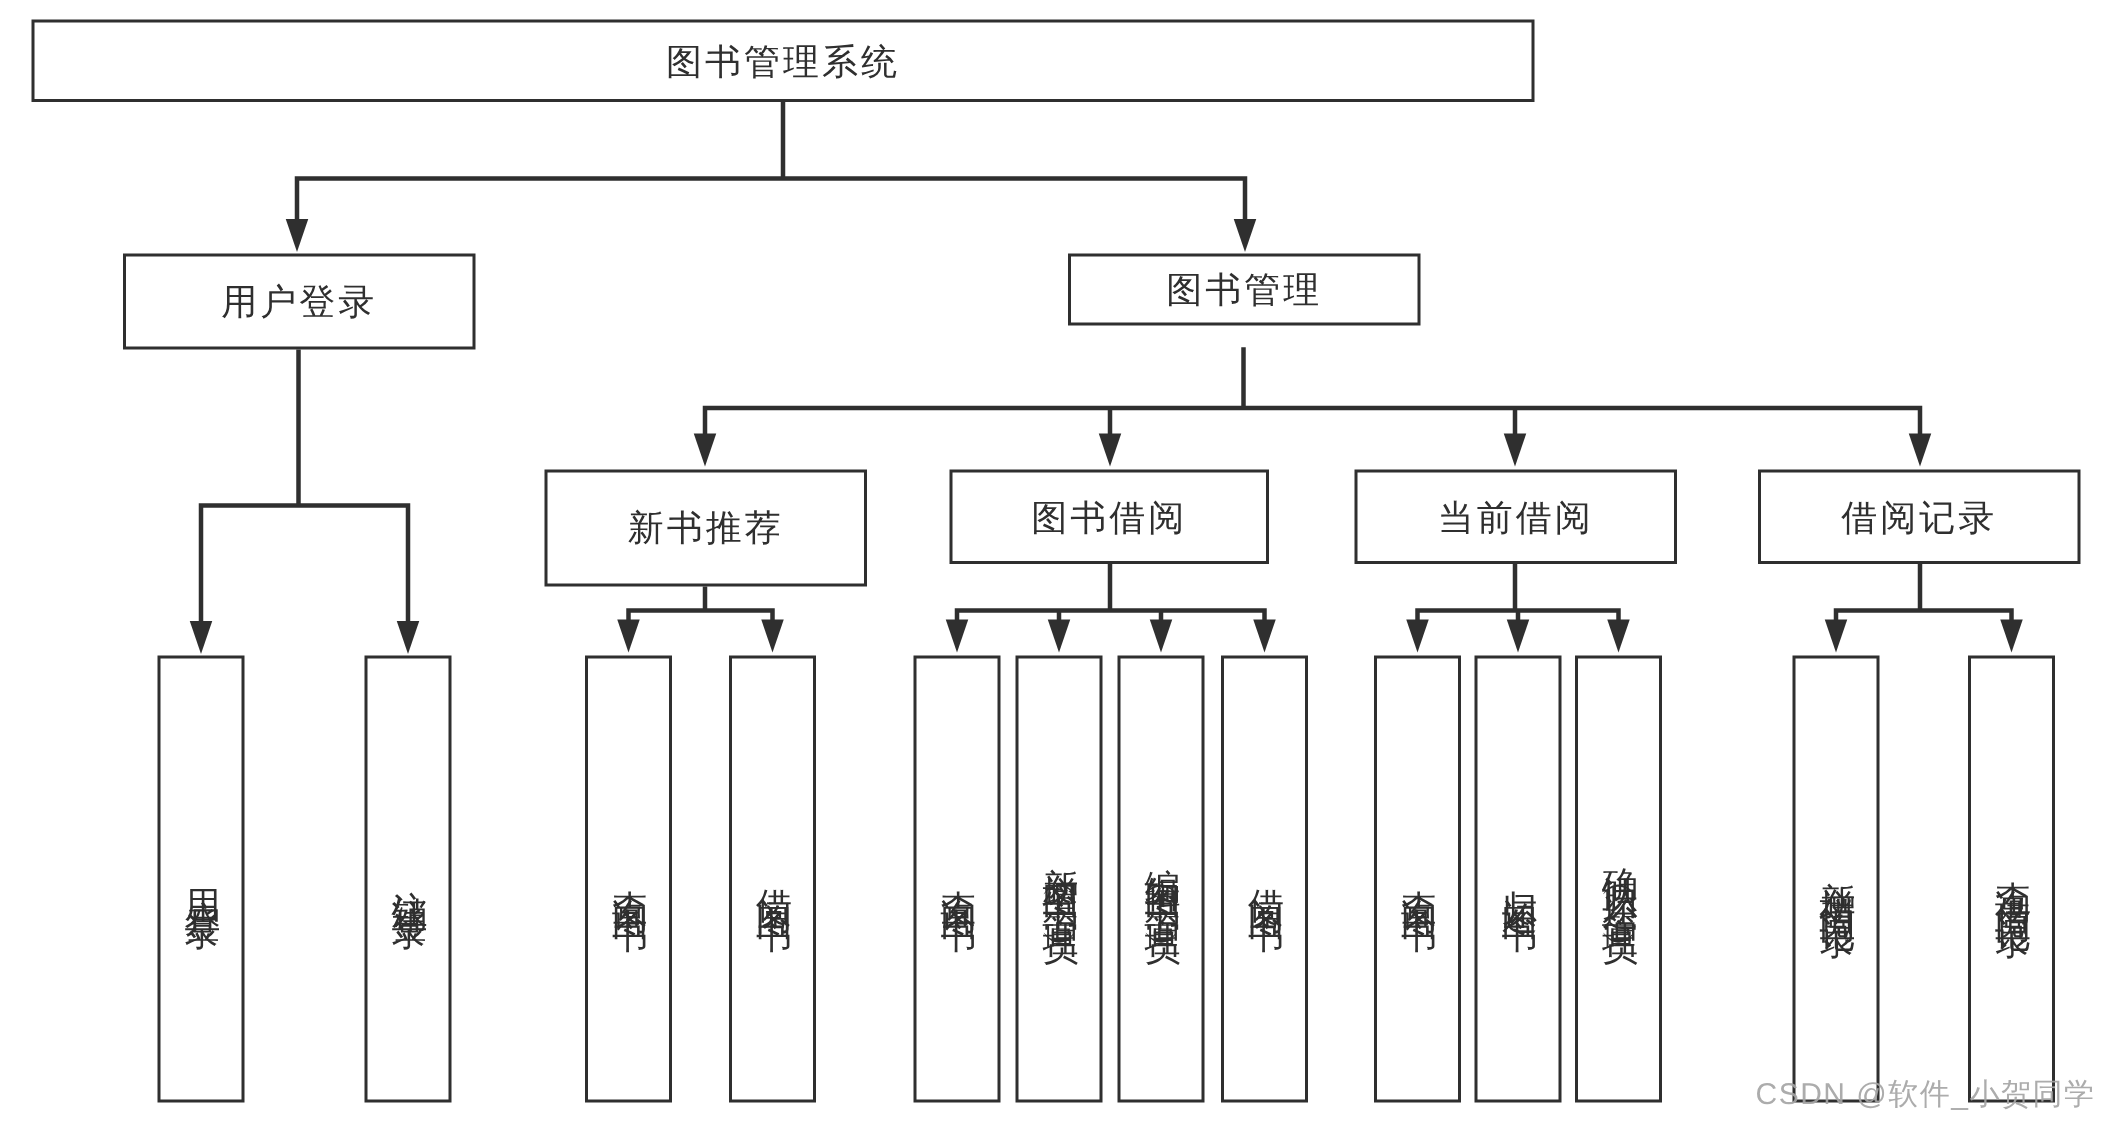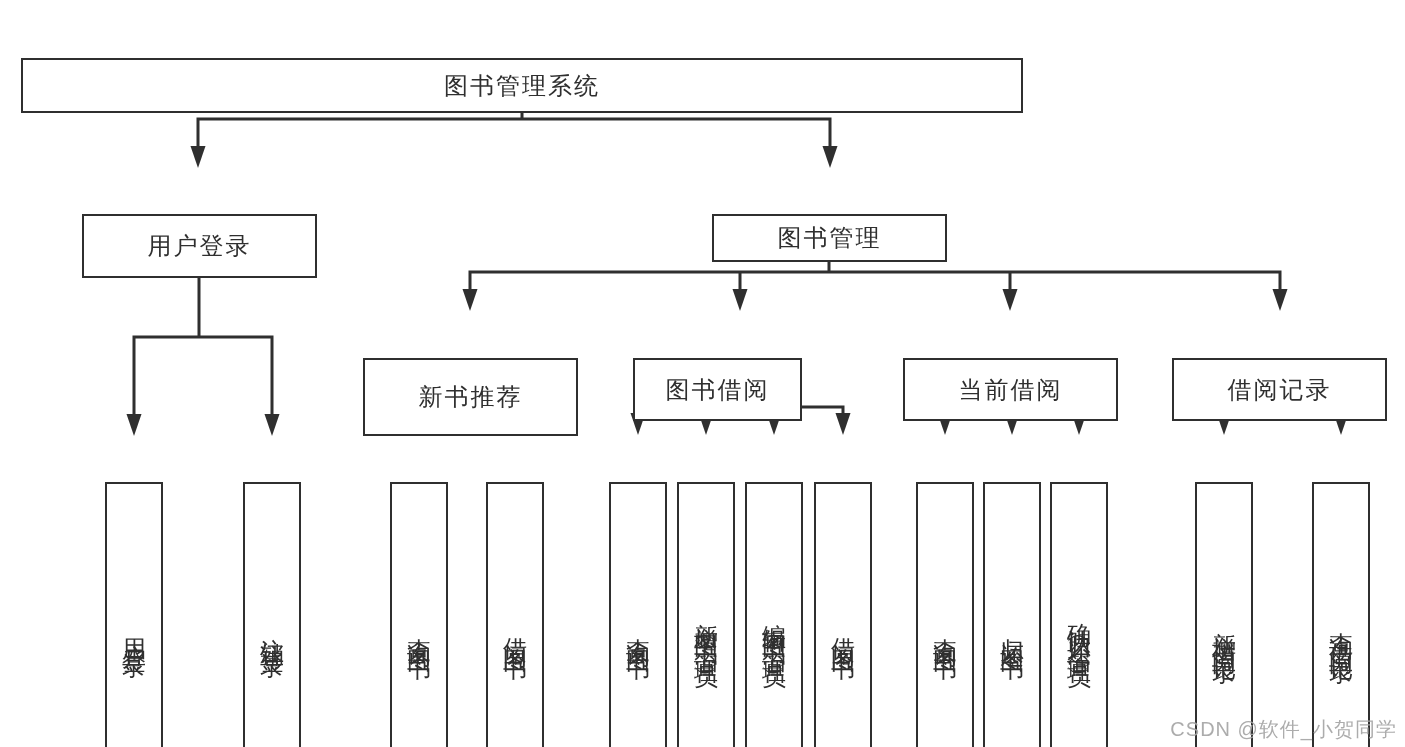--- a/index.html
+++ b/index.html
@@ -27,21 +27,20 @@
     border: 2.5px solid #2f2f2f;
     background: #ffffff;
     color: #2f2f2f;
     display: flex;
     align-items: center;
     justify-content: center;
     z-index: 2;
     font-size: 24px;
     letter-spacing: 2px;
     white-space: nowrap;
-    margin-top: 45px;
   }
   .node.h-box {
     text-align: center;
   }
   .node.leaf {
     writing-mode: vertical-lr;
     text-orientation: mixed;
     letter-spacing: 6px;
     white-space: normal;
     line-height: 1;
@@ -96,21 +95,21 @@
       <polygon points="1333.5,413 1348.5,413 1341,435"></polygon>
     </g>
   </svg>
 
   <div class="node h-box" style="left:21px; top:13px; width:1002px; height:55px;">图书管理系统</div>
 
   <div class="node h-box" style="left:82px; top:169px; width:235px; height:64px;">用户登录</div>
   <div class="node h-box" style="left:712px; top:169px; width:235px; height:48px;">图书管理</div>
 
   <div class="node h-box" style="left:363px; top:313px; width:215px; height:78px;">新书推荐</div>
-  <div class="node h-box" style="left:633px; top:313px; width:169px; height:63px;">图书借阅</div>
+  <div class="node h-box" style="left:633px; top:313px; width:213px; height:63px;">图书借阅</div>
   <div class="node h-box" style="left:903px; top:313px; width:215px; height:63px;">当前借阅</div>
   <div class="node h-box" style="left:1172px; top:313px; width:215px; height:63px;">借阅记录</div>
 
   <div class="node leaf" style="left:105px; top:437px; width:58px; height:298px;">用户登录</div>
   <div class="node leaf" style="left:243px; top:437px; width:58px; height:298px;">注销登录</div>
   <div class="node leaf" style="left:390px; top:437px; width:58px; height:298px;">查询图书</div>
   <div class="node leaf" style="left:486px; top:437px; width:58px; height:298px;">借阅图书</div>
   <div class="node leaf" style="left:609px; top:437px; width:58px; height:298px;">查询图书</div>
   <div class="node leaf" style="left:677px; top:437px; width:58px; height:298px;">新增图书（管理员）</div>
   <div class="node leaf" style="left:745px; top:437px; width:58px; height:298px;">编辑图书（管理员）</div>

